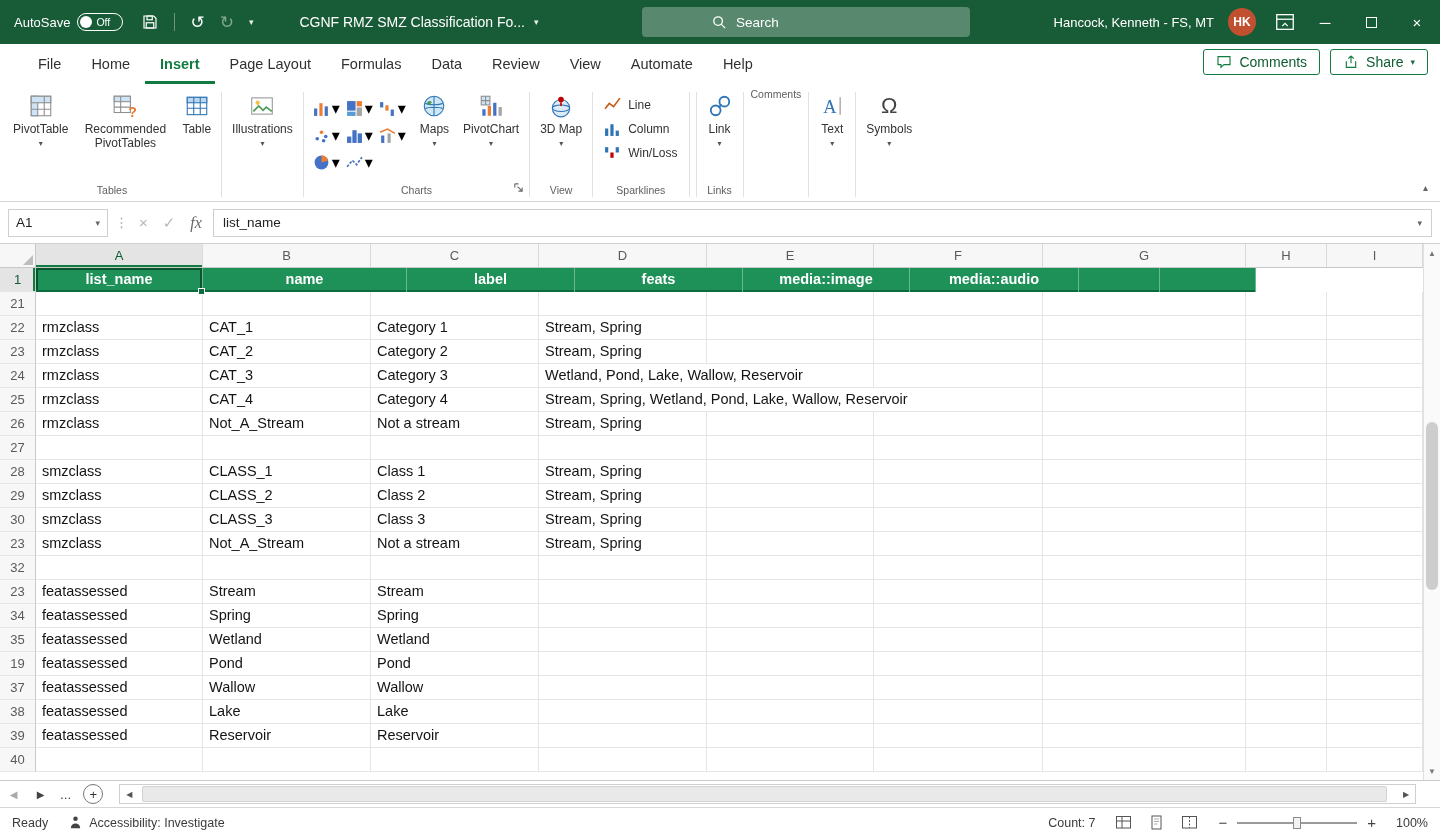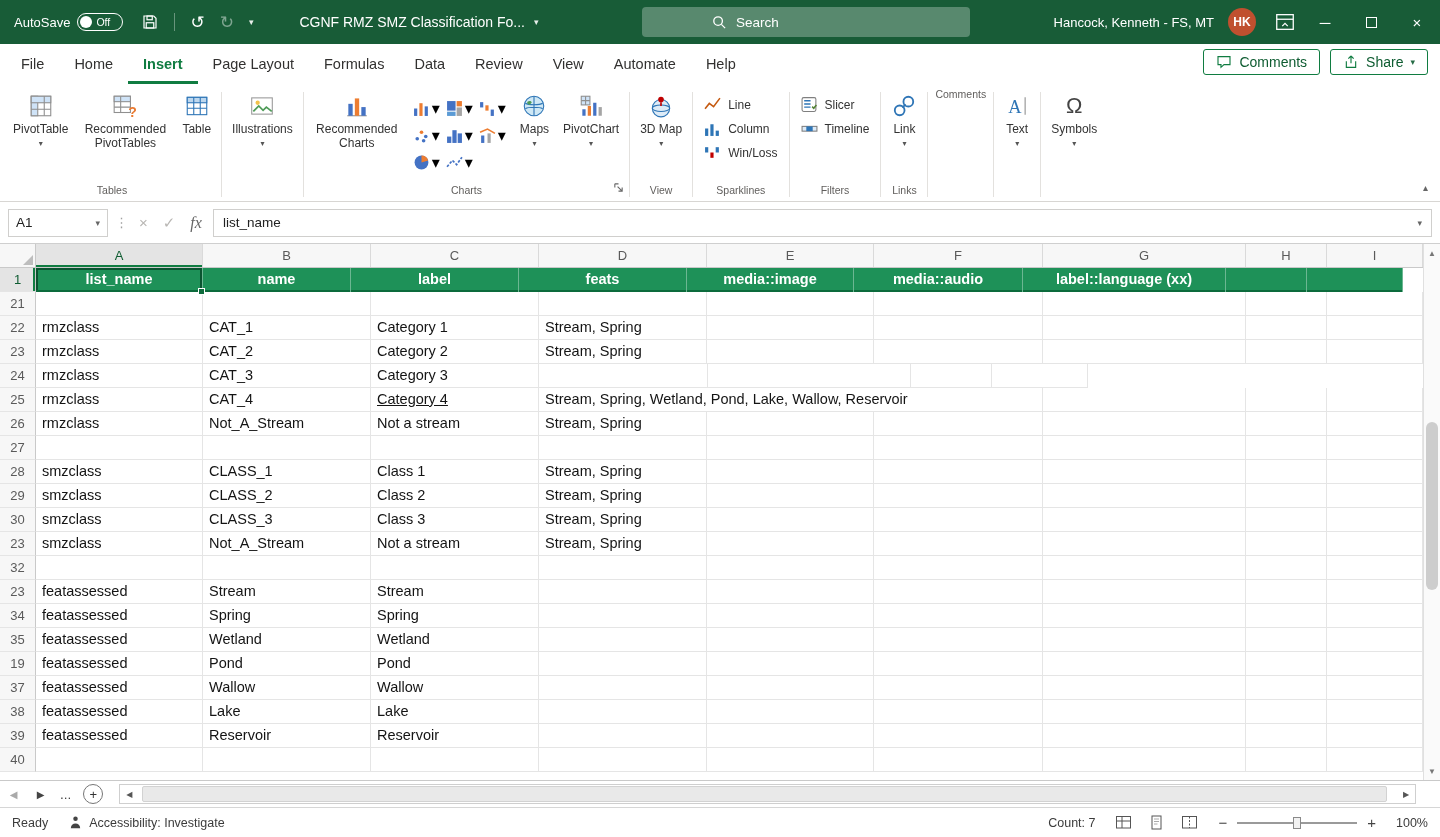--- a/index.html
+++ b/index.html
@@ -21,21 +21,21 @@
 .doc-title{margin-left:46px;font-size:14px;display:flex;align-items:center;gap:9px;white-space:nowrap;}
 .searchbox{position:absolute;left:642px;top:7px;width:328px;height:30px;background:rgba(255,255,255,.28);border-radius:4px;display:flex;align-items:center;gap:9px;padding-left:70px;font-size:13.5px;color:#fff;}
 .tb-right{margin-left:auto;display:flex;align-items:center;}
 .uname{font-size:13px;margin-right:14px;white-space:nowrap;}
 .avatar{width:28px;height:28px;border-radius:50%;background:#C0502F;color:#fff;font-size:12px;font-weight:700;display:flex;align-items:center;justify-content:center;margin-right:18px;}
 .tbicon{margin-right:6px;}
 .winbtn{width:46px;height:44px;display:flex;align-items:center;justify-content:center;font-size:15px;}
 .maxrect{width:11px;height:11px;border:1px solid #fff;display:block;}
 
 
-.menubar{height:40px;background:#fff;display:flex;align-items:center;padding-left:6px;position:relative;flex:0 0 auto;}
+.menubar{height:40px;background:#fff;display:flex;align-items:center;padding-left:23px;position:relative;flex:0 0 auto;}
 .mtab{font-size:14.5px;color:#323130;padding:0 15px;height:40px;line-height:40px;cursor:default;white-space:nowrap;}
 .mtab.active{color:#107C41;font-weight:700;box-shadow:inset 0 -3px 0 #107C41;}
 .mb-right{position:absolute;right:12px;top:5px;display:flex;gap:10px;}
 .pillbtn{display:flex;align-items:center;gap:7px;border:1px solid #107C41;color:#0E5C31;border-radius:3px;padding:4px 12px;font-size:14px;background:#fff;}
 
 
 .ribbon{height:118px;background:#fff;border-bottom:1px solid #d8d6d3;display:flex;align-items:stretch;padding:2px 4px 0 6px;position:relative;flex:0 0 auto;}
 .rgroup{display:flex;flex-direction:column;}
 .ritems{display:flex;flex:1;align-items:flex-start;}
 .rlabel{font-size:10.5px;color:#605e5c;text-align:center;padding:2px 4px 5px;position:relative;width:100%;}
@@ -245,29 +245,20 @@
           <span class="chev">▾</span>
         </div>
       </div>
       <div class="rlabel"></div>
     </div>
 
     <div class="rdiv"></div>
 
     <div class="rgroup">
       <div class="ritems">
-        <div class="bigbtn">
-          <svg class="i24" viewBox="0 0 24 24">
-              <path d="M3 21h18" stroke="#8f8f8f"></path>
-              <rect x="4" y="10" width="4" height="11" fill="#4472C4"></rect>
-              <rect x="10" y="5" width="4" height="16" fill="#ED7D31"></rect>
-              <rect x="16" y="13" width="4" height="8" fill="#4472C4"></rect>
-            </svg>
-          <span>Recommended Charts</span>
-        </div>
         <div class="minigrid">
           <div class="minibtn">
               <svg class="i16" viewBox="0 0 16 16">
                 <rect x="1" y="8" width="3" height="7" fill="#4472C4"></rect>
                 <rect x="6" y="3" width="3" height="12" fill="#ED7D31"></rect>
                 <rect x="11" y="6" width="3" height="9" fill="#4472C4"></rect>
               </svg>
               <span class="chev">▾</span>
             </div>
           <div class="minibtn">
@@ -403,42 +394,20 @@
               </svg>
               <span>Win/Loss</span>
             </div>
         </div>
       </div>
       <div class="rlabel">Sparklines</div>
     </div>
 
     <div class="rdiv"></div>
 
-    <div class="rgroup">
-      <div class="ritems">
-        <div class="smallcol">
-          <div class="smallbtn">
-              <svg class="i16" viewBox="0 0 16 16">
-                <rect x="1" y="1.5" width="13" height="13" rx="1.5" fill="#fff" stroke="#7f7f7f"></rect>
-                <path d="M3 4.5h6M3 7.5h6M3 10.5h6" stroke="#2E75B6" stroke-width="1.3"></path>
-                <path d="M10.5 10l1.5 1.6 2.5-3.2" fill="none" stroke="#548235" stroke-width="1.4"></path>
-              </svg>
-              <span>Slicer</span>
-            </div>
-          <div class="smallbtn">
-              <svg class="i16" viewBox="0 0 16 16">
-                <rect x="1" y="6" width="14" height="4.5" fill="#DDEBF7" stroke="#7f7f7f"></rect>
-                <rect x="5" y="6" width="6" height="4.5" fill="#2E75B6"></rect>
-              </svg>
-              <span>Timeline</span>
-            </div>
-        </div>
-      </div>
-      <div class="rlabel">Filters</div>
-    </div>
 
     <div class="rdiv"></div>
 
     <div class="rgroup">
       <div class="ritems">
         <div class="bigbtn">
           <svg class="i24" viewBox="0 0 24 24">
               <circle cx="8" cy="16" r="4.5" fill="none" stroke="#2E75B6" stroke-width="1.7"></circle>
               <circle cx="16" cy="8" r="4.5" fill="none" stroke="#2E75B6" stroke-width="1.7"></circle>
               <path d="M10.5 13.5l3-3" stroke="#2E75B6" stroke-width="1.7"></path>
@@ -516,26 +485,25 @@
             <div class="colhdr" style="width: 169px;">F</div>
             <div class="colhdr" style="width: 203px;">G</div>
             <div class="colhdr" style="width: 81px;">H</div>
             <div class="colhdr" style="width: 96px;">I</div>
           </div>
       </div>
       <div class="grid-rows">
           <div class="gridrow hrow">
             <div class="rowhdr sel">1</div>
             <div class="cell active" style="width: 167px;">list_name<div class="fillhandle"></div></div>
-            <div class="cell" style="width: 148px;">name</div>
+            <div class="cell" style="width: 204px;">name</div>
             <div class="cell" style="width: 168px;">label</div>
             <div class="cell" style="width: 168px;">feats</div>
             <div class="cell" style="width: 167px;">media::image</div>
             <div class="cell" style="width: 169px;">media::audio</div>
-            <div class="cell" style="width: 203px;">label::language (xx)</div>
             <div class="cell" style="width: 81px;"></div>
             <div class="cell" style="width: 96px;"></div>
           </div>
           <div class="gridrow">
             <div class="rowhdr">21</div>
             <div class="cell" style="width: 167px;"></div>
             <div class="cell" style="width: 168px;"></div>
             <div class="cell" style="width: 168px;"></div>
             <div class="cell" style="width: 168px;"></div>
             <div class="cell" style="width: 167px;"></div>
@@ -566,30 +534,31 @@
             <div class="cell" style="width: 169px;"></div>
             <div class="cell" style="width: 203px;"></div>
             <div class="cell" style="width: 81px;"></div>
             <div class="cell" style="width: 96px;"></div>
           </div>
           <div class="gridrow">
             <div class="rowhdr">24</div>
             <div class="cell" style="width: 167px;">rmzclass</div>
             <div class="cell" style="width: 168px;">CAT_3</div>
             <div class="cell" style="width: 168px;">Category 3</div>
+            <div class="cell spill" style="width: 335px;">Wetland, Pond, Lake, Wallow, Reservoir</div>
             <div class="cell" style="width: 169px;"></div>
             <div class="cell" style="width: 203px;"></div>
             <div class="cell" style="width: 81px;"></div>
             <div class="cell" style="width: 96px;"></div>
           </div>
           <div class="gridrow">
             <div class="rowhdr">25</div>
             <div class="cell" style="width: 167px;">rmzclass</div>
             <div class="cell" style="width: 168px;">CAT_4</div>
-            <div class="cell" style="width: 168px; text-decoration: underline;">Category 4</div>
+            <div class="cell" style="width: 168px;">Category 4</div>
             <div class="cell spill" style="width: 504px;">Stream, Spring, Wetland, Pond, Lake, Wallow, Reservoir</div>
             <div class="cell" style="width: 203px;"></div>
             <div class="cell" style="width: 81px;"></div>
             <div class="cell" style="width: 96px;"></div>
           </div>
           <div class="gridrow">
             <div class="rowhdr">26</div>
             <div class="cell" style="width: 167px;">rmzclass</div>
             <div class="cell" style="width: 168px;">Not_A_Stream</div>
             <div class="cell" style="width: 168px;">Not a stream</div>

